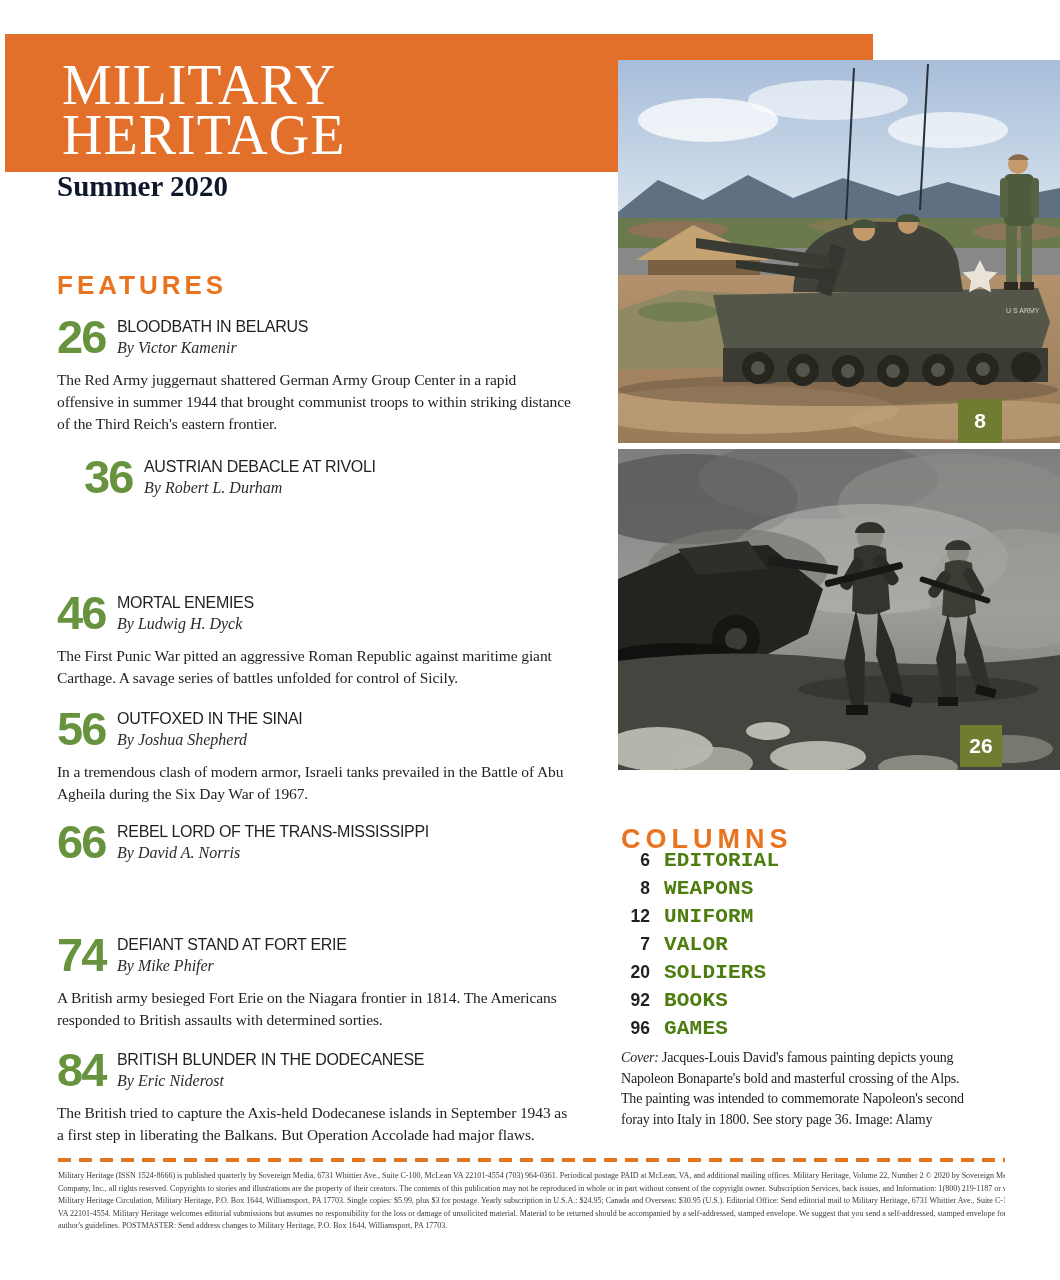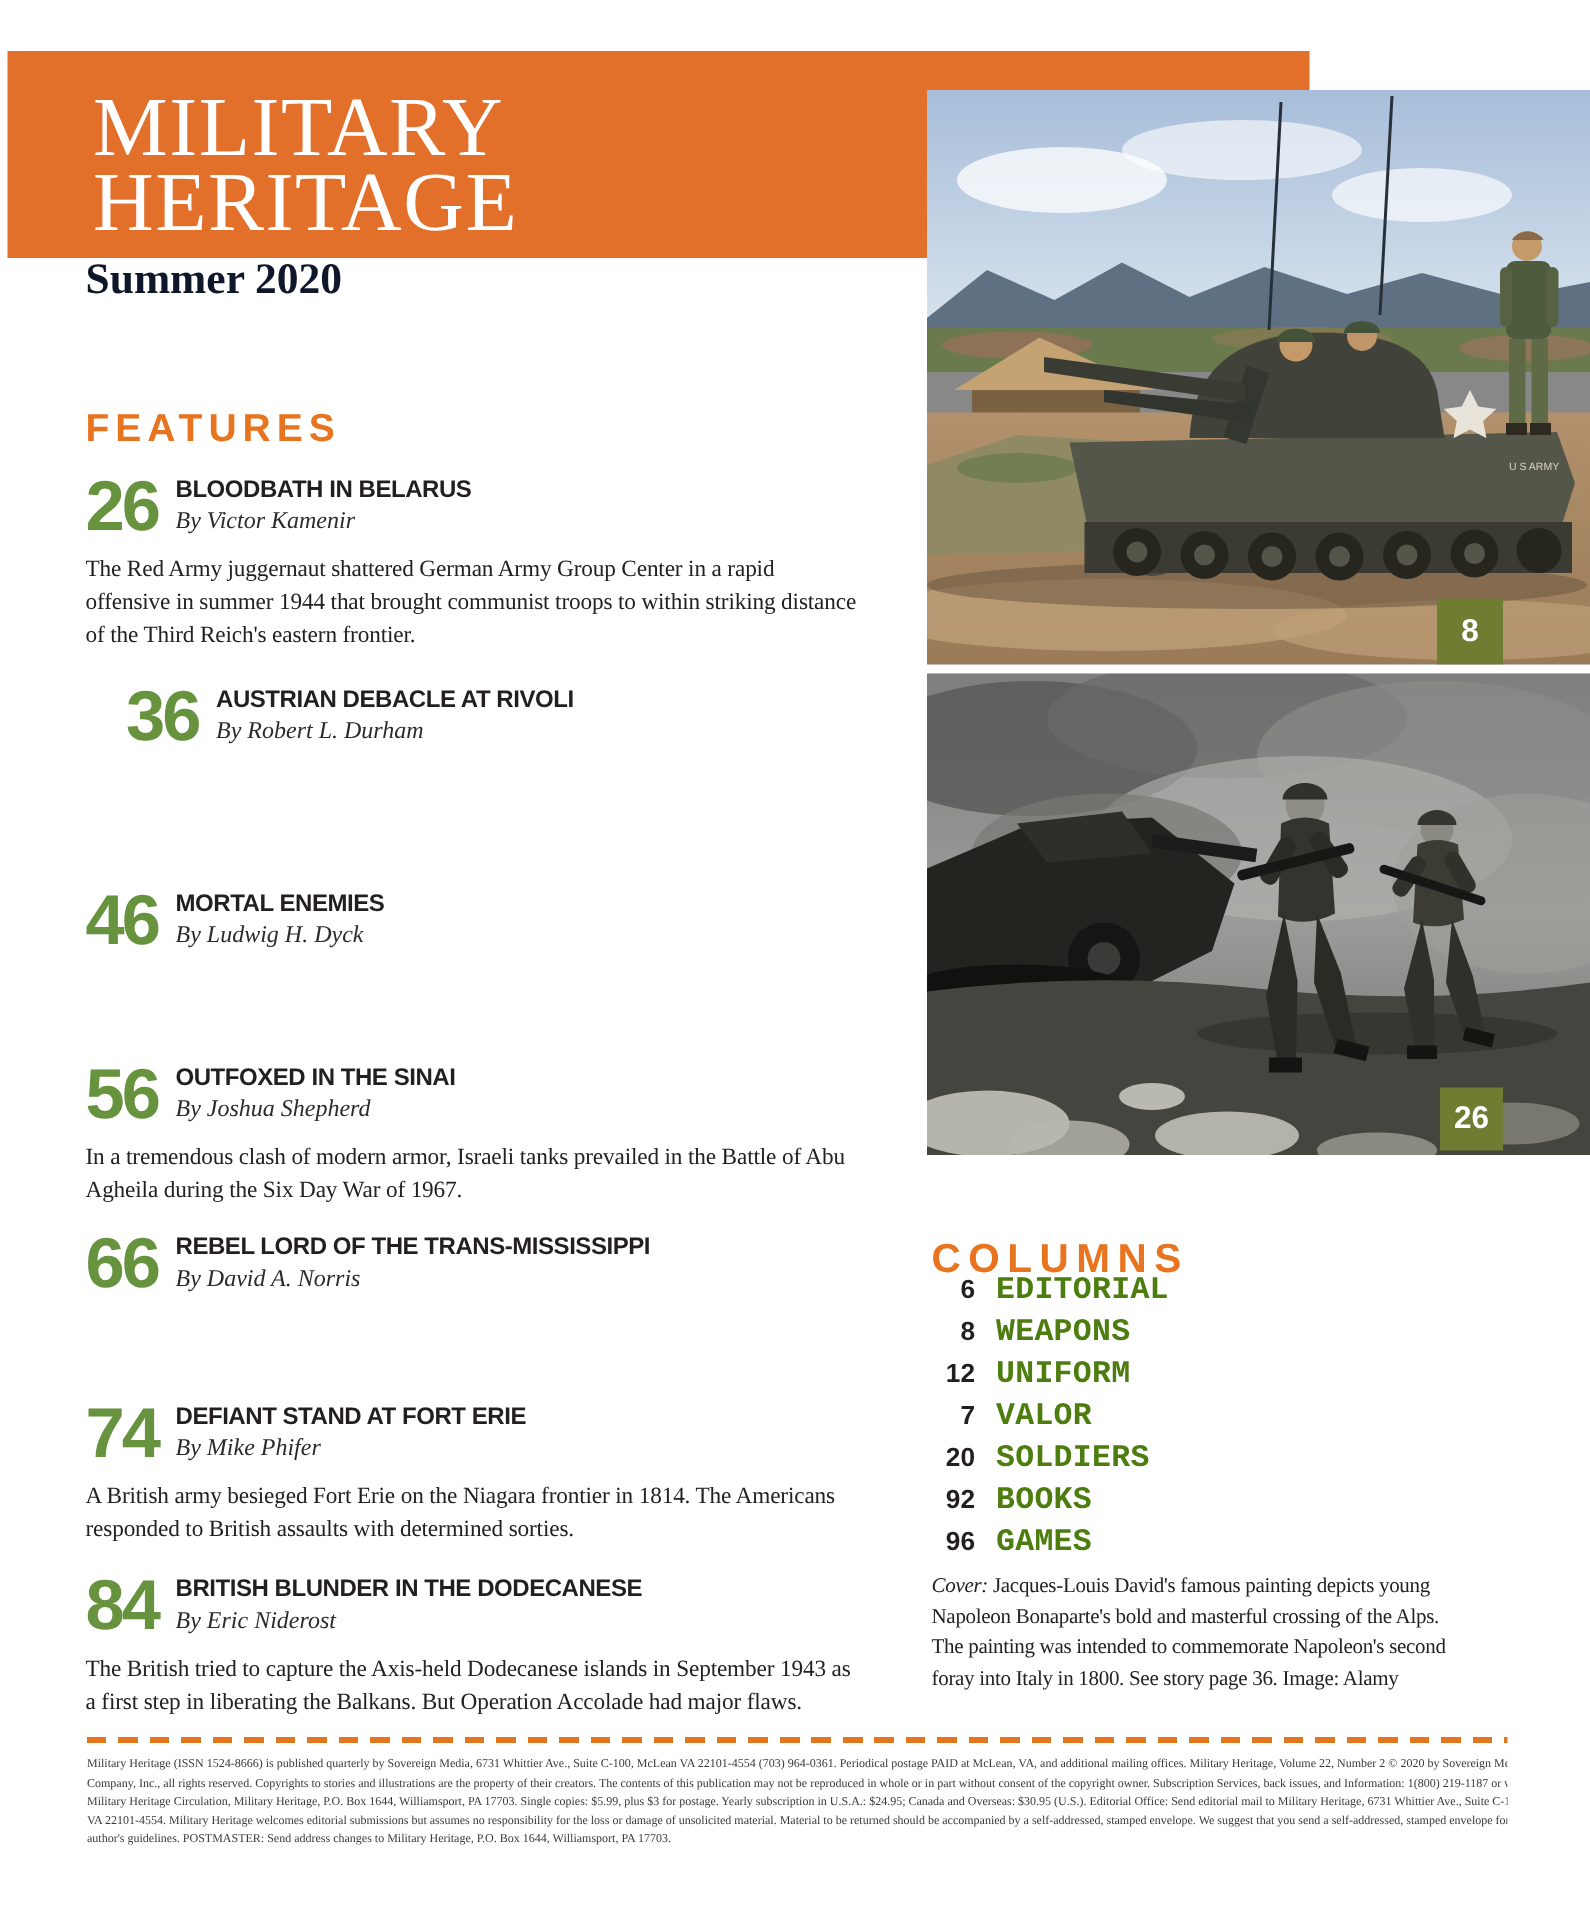--- a/index.html
+++ b/index.html
@@ -43,21 +43,21 @@
   .feature:nth-of-type(6){ top:934px; }
   .feature:nth-of-type(7){ top:1049px; }
   .feature-head { display:flex; align-items:flex-start; }
   .feature-page {
     width:60px; flex:0 0 60px;
     font-family:"Liberation Sans", sans-serif; font-weight:bold;
     font-size:47px; line-height:42px; letter-spacing:-2px; color:#67923E;
   }
   .feature-titles { padding-top:2px; }
   .feature-title {
-    font-family:"Liberation Sans", sans-serif; font-weight:bold;
+    font-family:"Liberation Sans", sans-serif; font-weight:normal;
     font-size:16px; line-height:18px; letter-spacing:-0.3px; color:#231F20;
   }
   .feature-byline {
     font-family:"Liberation Serif", serif; font-style:italic;
     font-size:16px; line-height:20px; color:#2b2b2b; margin-top:2px;
   }
   .feature-desc {
     margin-top:11px; font-family:"Liberation Serif", serif;
     font-size:15.5px; line-height:22px; letter-spacing:-0.1px; color:#222;
   }
@@ -141,20 +141,21 @@
   </article>
 
   <article class="feature">
     <div class="feature-head">
       <div class="feature-page">46</div>
       <div class="feature-titles">
         <div class="feature-title">MORTAL ENEMIES</div>
         <div class="feature-byline">By Ludwig H. Dyck</div>
       </div>
     </div>
+    <p class="feature-desc">The First Punic War pitted an aggressive Roman Republic against maritime giant Carthage. A savage series of battles unfolded for control of Sicily.</p>
   </article>
 
   <article class="feature">
     <div class="feature-head">
       <div class="feature-page">56</div>
       <div class="feature-titles">
         <div class="feature-title">OUTFOXED IN THE SINAI</div>
         <div class="feature-byline">By Joshua Shepherd</div>
       </div>
     </div>

